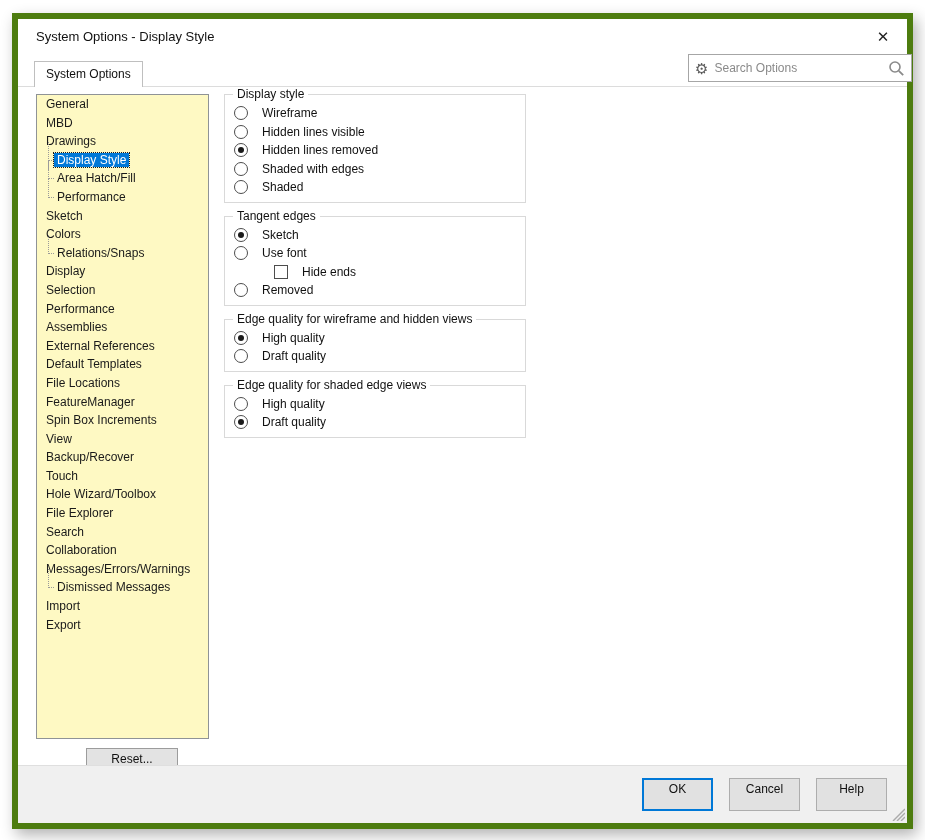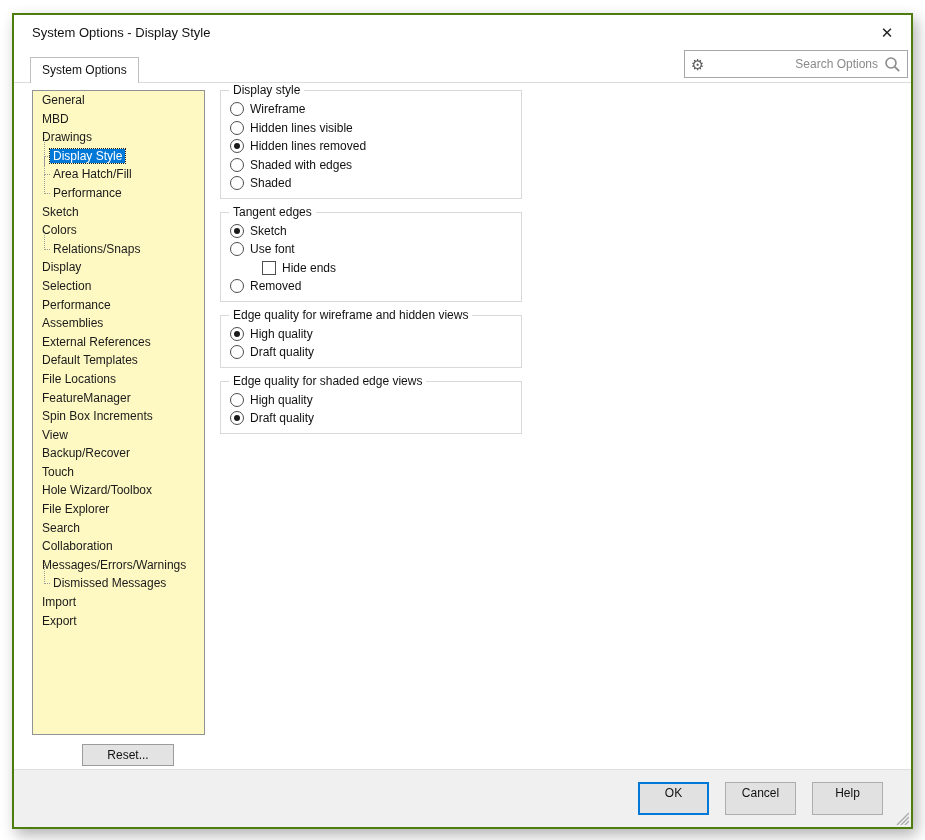--- a/index.html
+++ b/index.html
@@ -1,59 +1,59 @@
 <!DOCTYPE html>
 <html><head>
 <meta charset="utf-8">
 <style>
   html,body{margin:0;padding:0;background:#ffffff;}
   body{width:925px;height:840px;position:relative;overflow:hidden;
        font-family:"Liberation Sans","DejaVu Sans",sans-serif;color:#1a1a1a;
        -webkit-font-smoothing:antialiased;}
   .dialog{position:absolute;left:12px;top:13px;width:901px;height:816px;
-          background:#ffffff;border:2px solid #4d7c0f;
+          background:#ffffff;border:6px solid #4d7c0f;
           box-shadow:4px 6px 14px rgba(0,0,0,.30);box-sizing:border-box;}
   
   .titlebar{position:absolute;left:0;top:0;right:0;height:36px;background:#ffffff;}
   .title{position:absolute;left:18px;top:10px;font-size:13px;color:#111;}
   .close{position:absolute;right:14px;top:8px;width:20px;height:20px;line-height:20px;
          text-align:center;font-size:15px;color:#222;cursor:default;}
   
   .tabline{position:absolute;left:0;top:67px;right:0;border-top:1px solid #dcdcdc;}
   .tab{position:absolute;left:16px;top:42px;height:26px;background:#ffffff;
        border:1px solid #bfbfbf;border-bottom:none;padding:0 11px;line-height:25px;
        font-size:12px;z-index:2;box-sizing:border-box;color:#111;}
   
   .search{position:absolute;left:670px;top:35px;width:224px;height:28px;
           border:1px solid #a6a6a6;background:#fff;box-sizing:border-box;
           display:flex;align-items:center;padding:0 6px;gap:6px;}
   .gear{font-size:15px;color:#5a5a5a;line-height:1;}
-  .search-ph{flex:1;font-size:12px;color:#8a8a8a;white-space:nowrap;overflow:hidden;text-align:right;}
+  .search-ph{flex:1;font-size:12px;color:#8a8a8a;white-space:nowrap;overflow:hidden;}
   .mag{width:17px;height:17px;flex:0 0 auto;}
   
   .treebox{position:absolute;left:18px;top:75px;width:173px;height:645px;
            border:1px solid #8f9396;background:#fef9c3;box-sizing:border-box;
            padding-top:0;overflow:hidden;}
   .tree-row{position:relative;height:18.6px;line-height:18.6px;font-size:12px;
             padding-left:6px;white-space:nowrap;cursor:default;}
   .tree-row.lvl1{padding-left:17px;}
   .tree-row.lvl1::before{content:"";position:absolute;left:11px;top:-9px;height:18px;
             width:5px;border-left:1px dotted #9a9a9a;border-bottom:1px dotted #9a9a9a;}
   .tree-row.branch-mid::after{content:"";position:absolute;left:11px;top:9px;height:10px;
             width:1px;border-left:1px dotted #9a9a9a;}
   .tree-label{padding:0 3px;}
   .tree-label.selected{background:#0078d7;color:#fff;outline:1px dotted #1c1c1c;}
   
   .groups{position:absolute;left:206px;top:75px;width:302px;}
   .group{position:relative;border:1px solid #d9d9d9;margin-bottom:13px;
          padding:9px 0 5px 9px;box-sizing:border-box;background:#fff;}
   .group-title{position:absolute;top:-8px;left:8px;background:#fff;padding:0 4px;
          font-size:12px;color:#111;white-space:nowrap;}
-  .opt-row{display:flex;align-items:center;gap:6px;height:18.5px;font-size:12px;}
-  .opt-row.indent{margin-left:32px;}
+  .opt-row{display:flex;align-items:center;gap:14px;height:18.5px;font-size:12px;}
+  .opt-row.indent{margin-left:40px;}
   .radio{width:12px;height:12px;border:1px solid #4d4d4d;border-radius:50%;
          background:#fff;flex:0 0 auto;position:relative;box-sizing:content-box;}
   .radio.checked::after{content:"";position:absolute;left:3px;top:3px;width:6px;height:6px;
          border-radius:50%;background:#1a1a1a;}
   .checkbox{width:12px;height:12px;border:1px solid #4d4d4d;background:#fff;
          flex:0 0 auto;box-sizing:content-box;}
   .opt-label{white-space:nowrap;color:#111;}
   
   .reset-btn{position:absolute;left:68px;top:729px;width:92px;height:22px;
          background:#e3e3e3;border:1px solid #9c9c9c;font-size:12px;color:#111;

